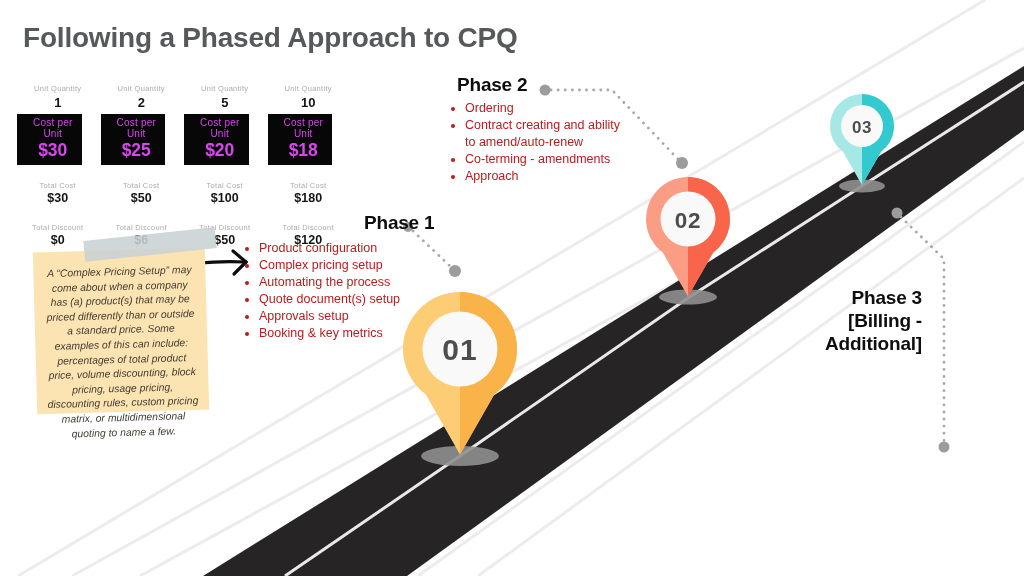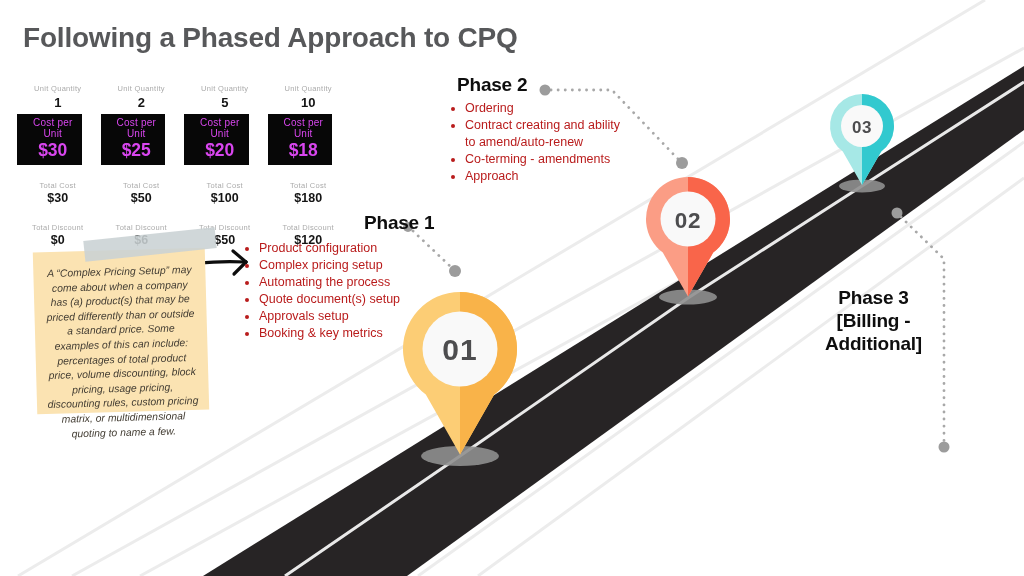--- a/index.html
+++ b/index.html
@@ -28,21 +28,21 @@
   #note{left:35px;top:250px;width:172px;height:162px;background:#fbe3b2;
         transform:rotate(-1.6deg);box-sizing:border-box;padding:15px 9px 0 9px;}
   #note-text{font-size:10.4px;line-height:14.6px;color:#433d33;text-align:center;font-style:italic;}
   #tape{left:84px;top:234px;width:132px;height:21px;background:rgba(201,210,212,0.88);
         transform:rotate(-6deg);}
 
   
   .ph-head{font-size:19px;font-weight:800;color:#0e0e0e;letter-spacing:-0.2px;text-align:center;}
   #phase1-head{left:320px;top:212px;margin-left:44px;}
   #phase2-head{left:457px;top:74px;}
-  #phase3-head{right:102px;top:286px;text-align:center;line-height:23px;}
+  #phase3-head{right:102px;top:286px;text-align:right;line-height:23px;}
   .ph-list{margin:0;padding-left:13px;list-style:disc;color:#b91c1c;}
   .ph-list li{font-size:12.5px;line-height:17px;}
   #phase1-list{left:246px;top:240px;width:178px;}
   #phase2-list{left:452px;top:100px;width:185px;}
   #phase3-body{right:102px;top:363px;width:170px;text-align:right;
                font-size:12.5px;line-height:18px;color:#8d8d8d;}
 </style>
 </head>
 <body>
 

